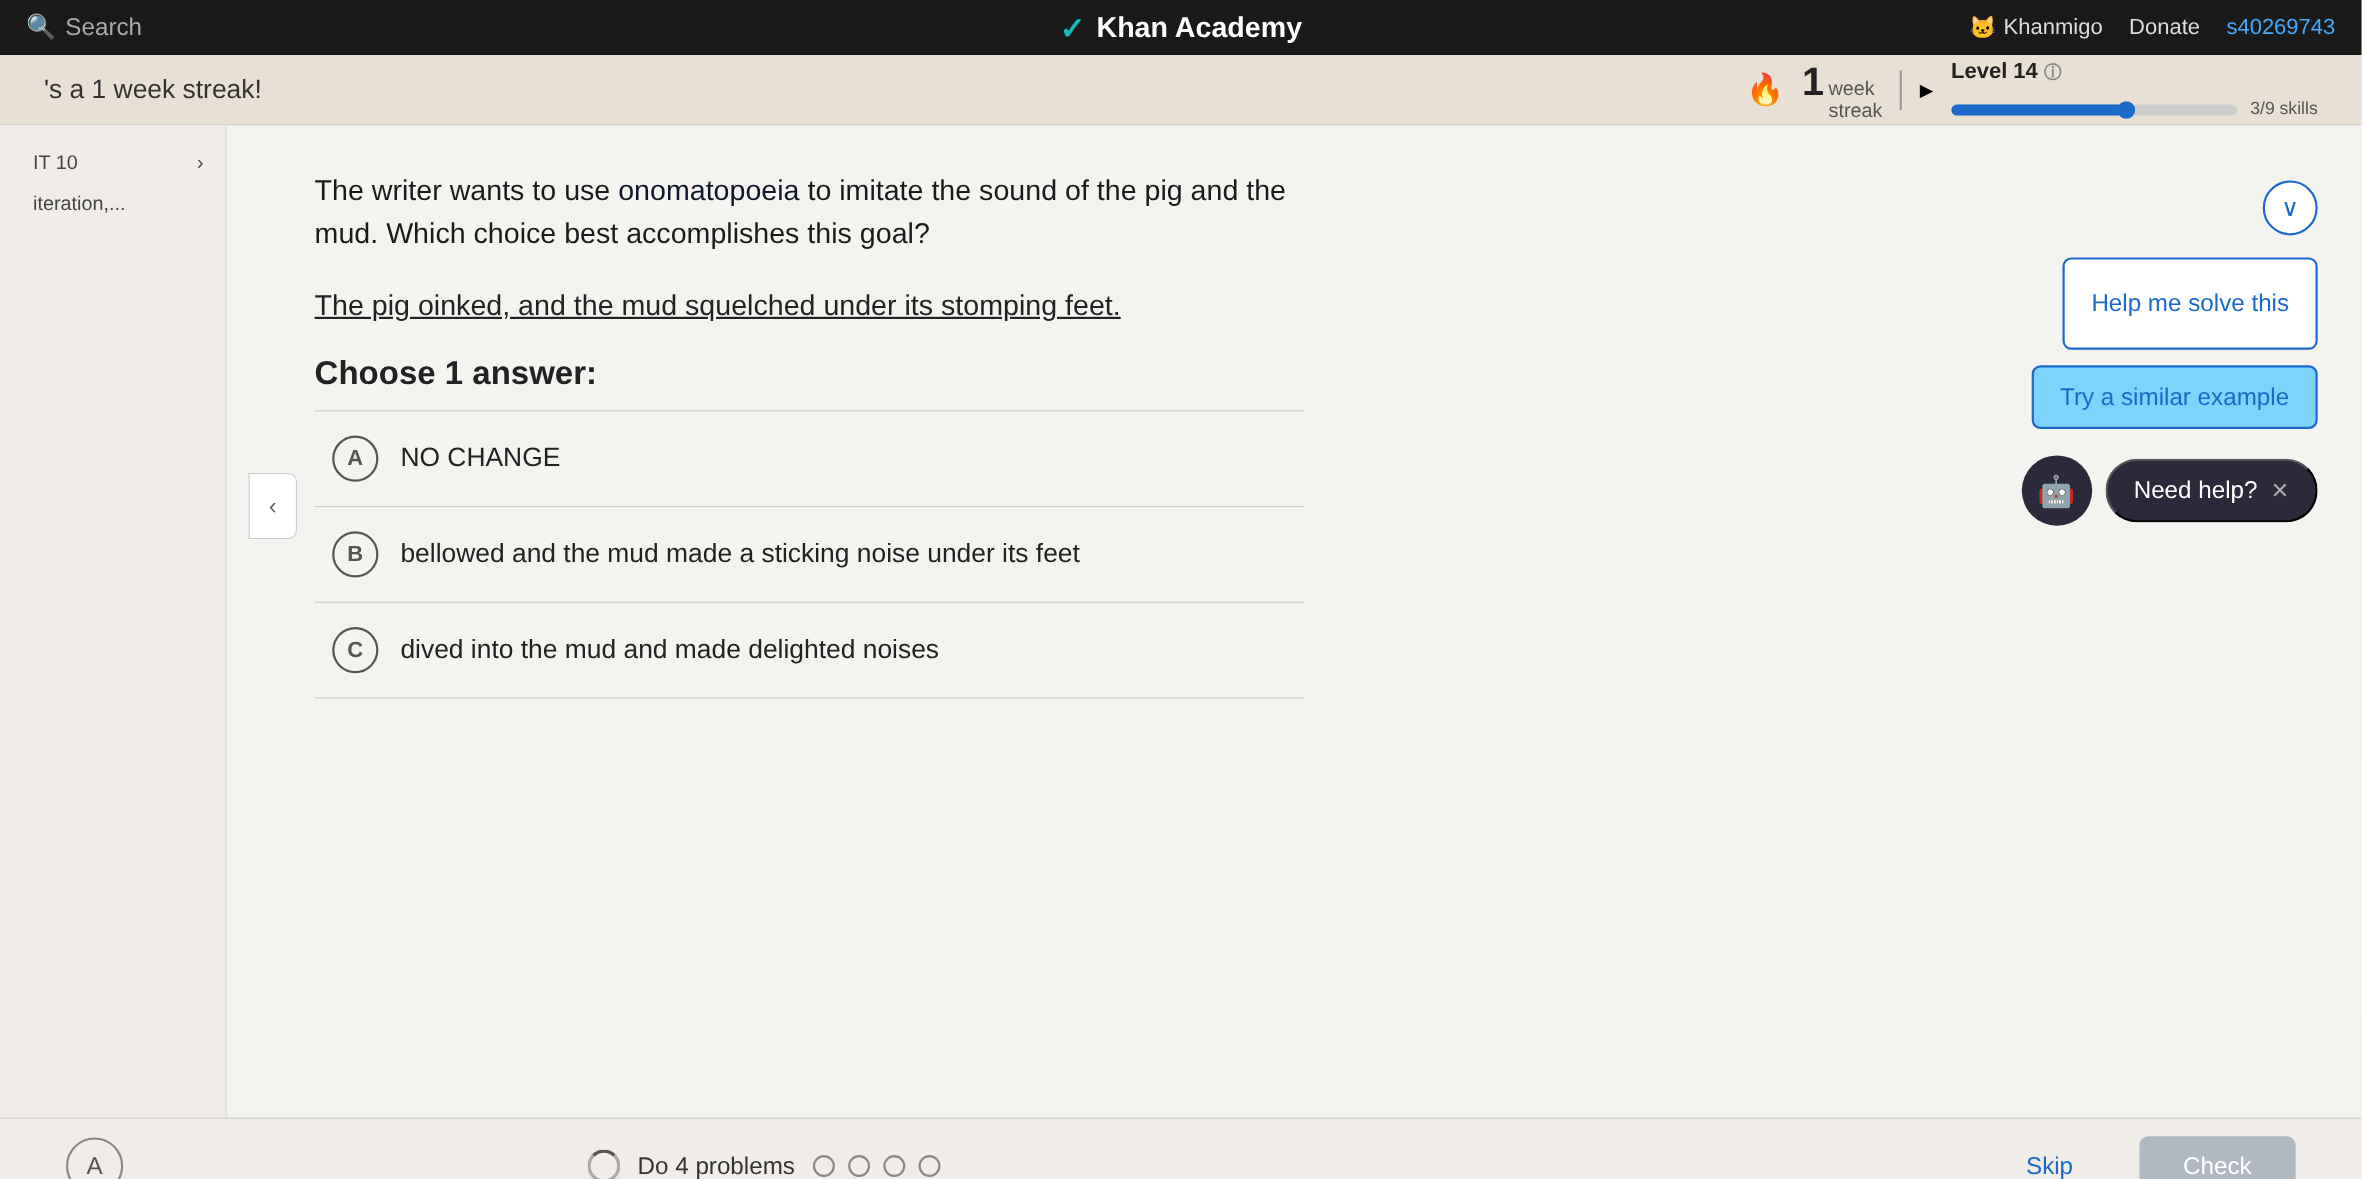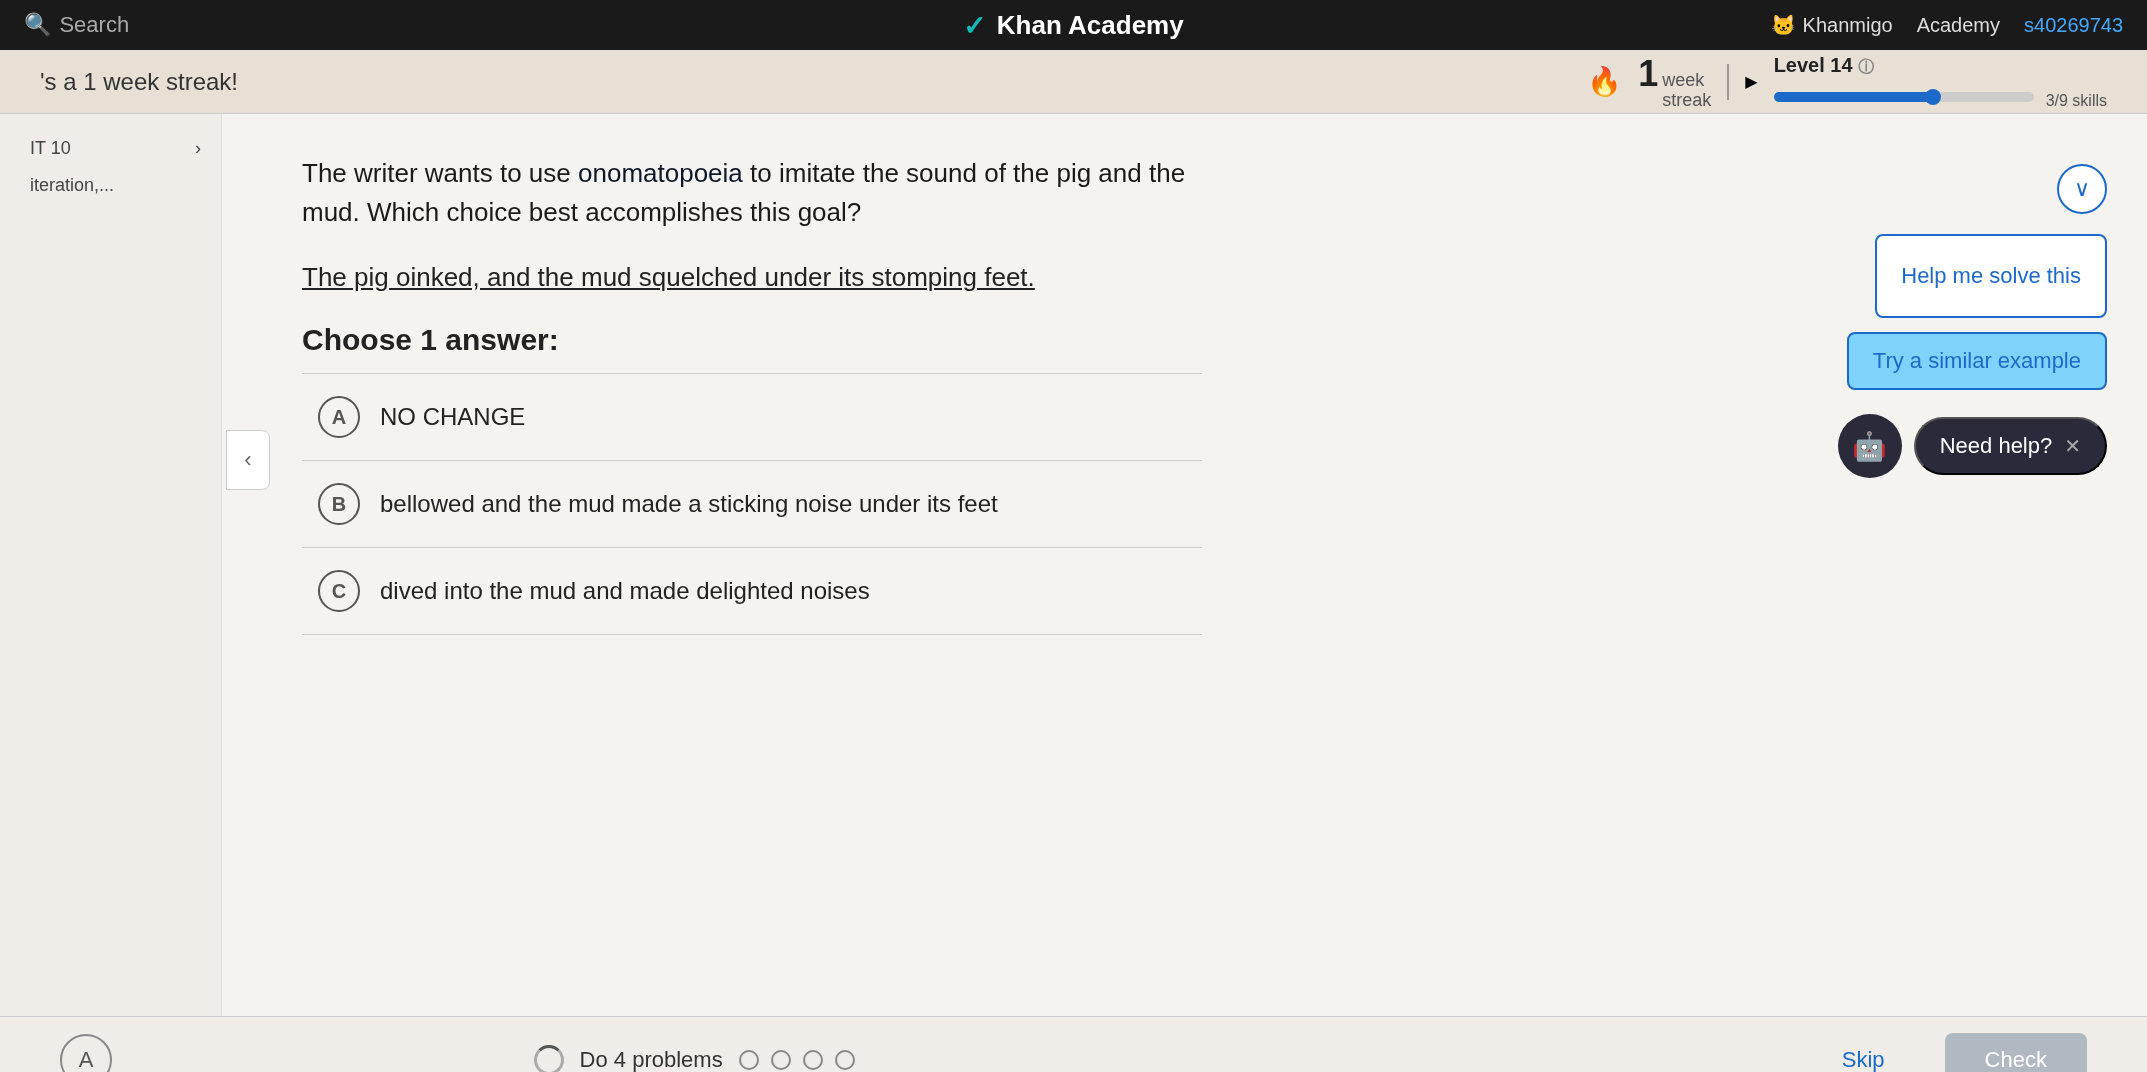--- a/index.html
+++ b/index.html
@@ -146,21 +146,21 @@
 
     
     .main-layout {
       display: flex;
       height: calc(1072px - 50px - 64px - 56px);
       background: #f5f3ef;
     }
 
     
     .sidebar {
-      width: 222px;
+      width: 206px;
       background: #f0ede8;
       border-right: 1px solid #ddd;
       padding: 16px 0;
       display: flex;
       flex-direction: column;
     }
     .sidebar-it {
       padding: 8px 20px 8px 30px;
       font-size: 18px;
       color: #444;
@@ -414,41 +414,41 @@
   </div>
   <div class="top-nav-logo">
     <span class="logo-icon">✓</span>
     <span>Khan Academy</span>
   </div>
   <div class="top-nav-right">
     <span class="khanmigo">
       <span>🐱</span>
       <span>Khanmigo</span>
     </span>
-    <span>Academy</span>
+    <span>Donate</span>
     <span class="user-id">s40269743</span>
   </div>
 </div>
 
 <div class="streak-bar">
   <span class="streak-text">'s a 1 week streak!</span>
   <div class="streak-info">
     <span class="streak-fire">🔥</span>
     <div class="streak-count">
       <span class="streak-number">1</span>
       <span class="streak-label">week<br>streak</span>
     </div>
     <div class="divider-vert"></div>
     <span>▶</span>
     <div class="level-info">
       <span class="level-title">
         <span>Level 14</span>
         <span style="font-size:16px;color:#888">ⓘ</span>
       </span>
-      <div style="display:flex;gap:12px;">
+      <div style="display:flex;align-items:center;gap:12px;">
         <div class="level-progress-bar">
           <div class="level-progress-fill"></div>
         </div>
         <span class="skills-text">3/9 skills</span>
       </div>
     </div>
   </div>
 </div>
 
 <div class="main-layout">

